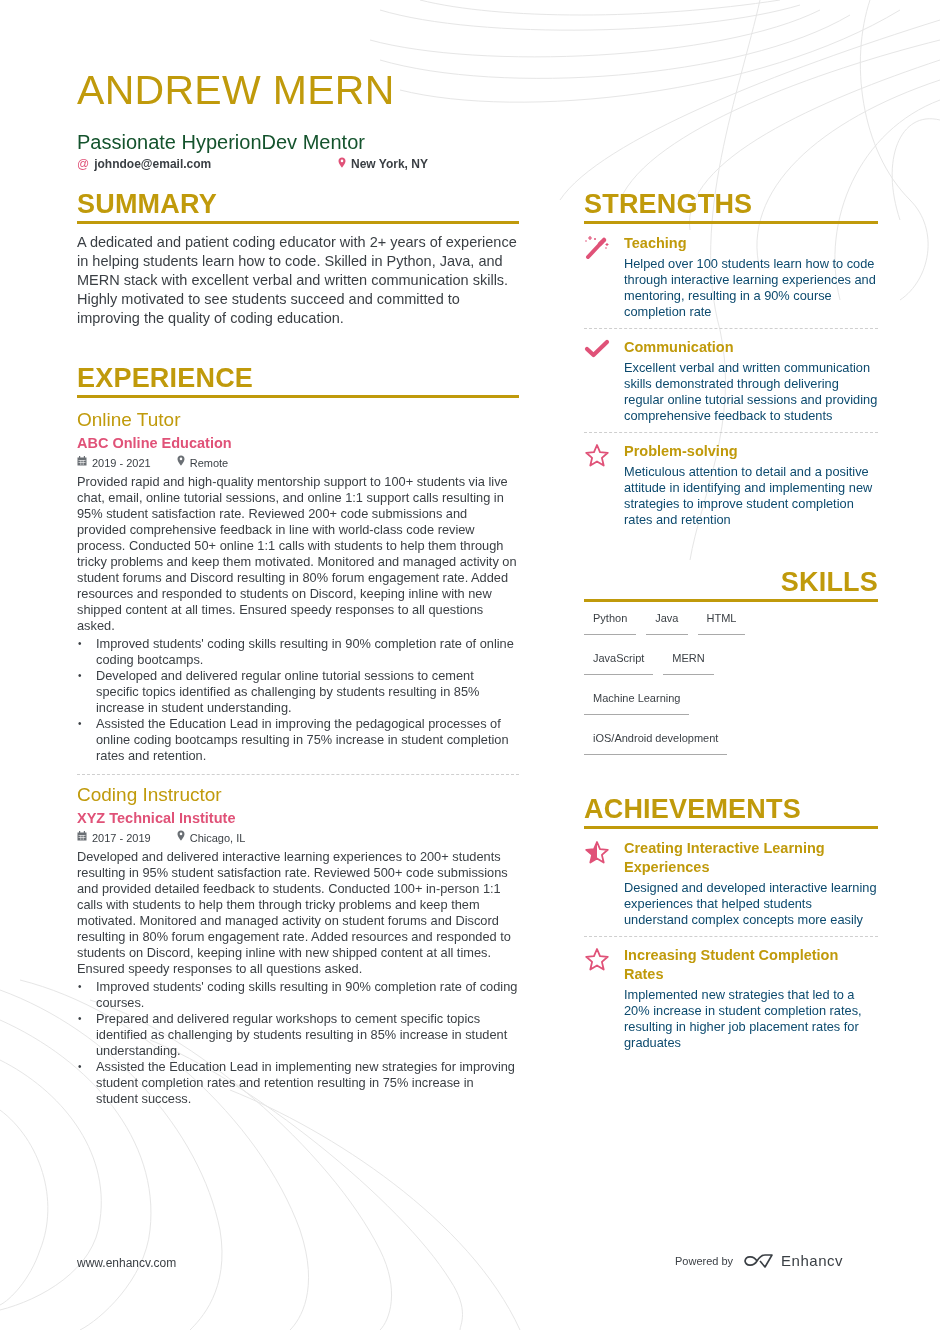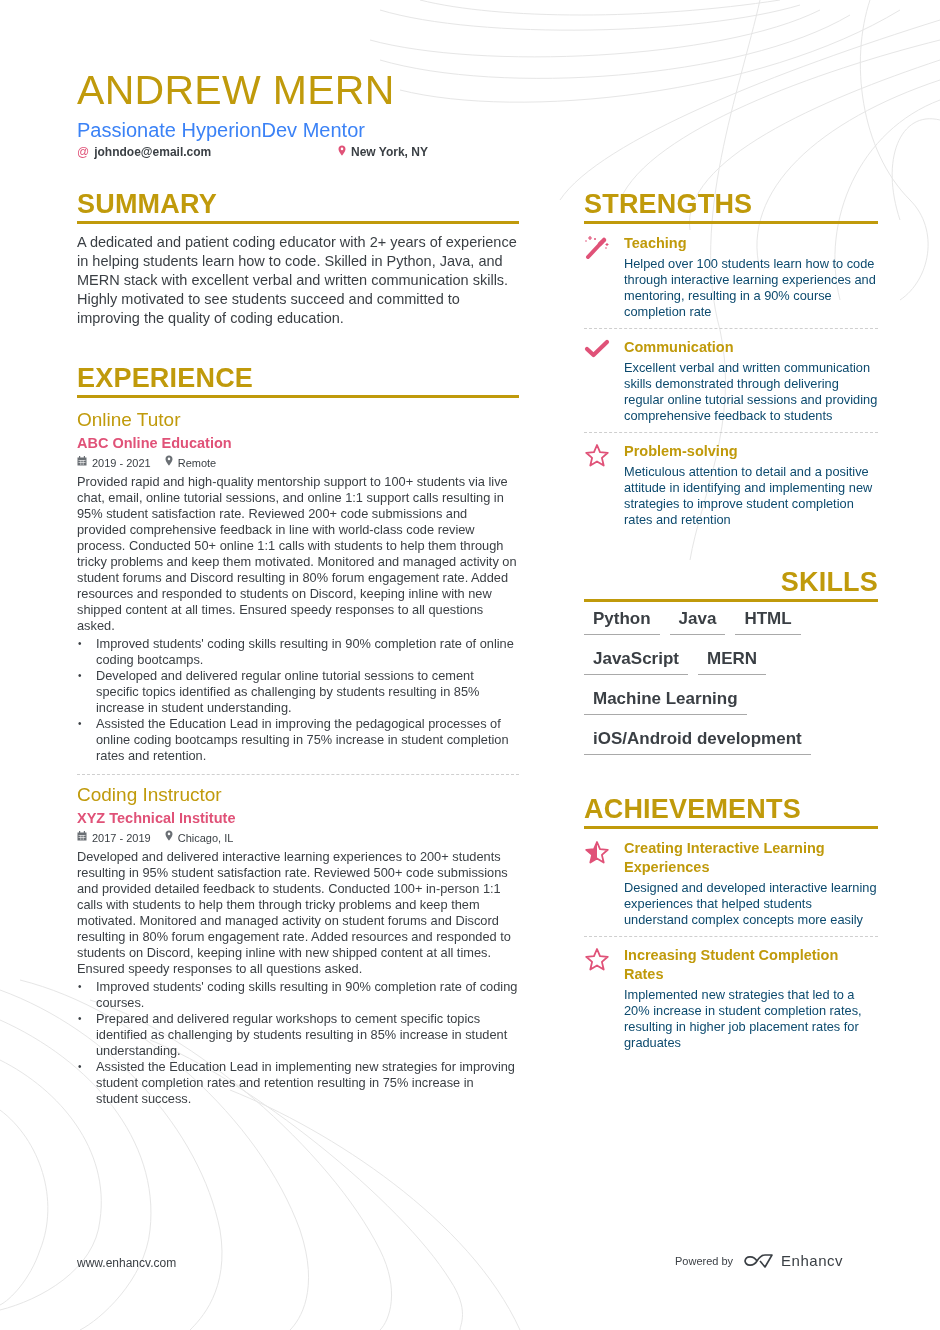--- a/index.html
+++ b/index.html
@@ -3,54 +3,54 @@
 <meta charset="utf-8">
 <style>
   * { box-sizing: border-box; margin: 0; padding: 0; }
   html, body { width: 940px; height: 1330px; background: #ffffff; }
   body { position: relative; overflow: hidden; font-family: "Liberation Sans", sans-serif; color: #3a3f44; }
   .bg-lines { position: absolute; left: 0; top: 0; width: 940px; height: 1330px; pointer-events: none; }
   .page { position: absolute; left: 0; top: 0; width: 940px; height: 1330px; }
 
   .header { position: absolute; left: 77px; top: 66px; }
   .name { font-size: 41px; font-weight: 500; color: #c09a0b; letter-spacing: 0.3px; line-height: 48px; }
-  .title { font-size: 20px; color: #3b82f6; font-weight: 500; margin-top: 4px; line-height: 24px; }
+  .title { font-size: 20px; color: #14532d; font-weight: 500; margin-top: 16px; line-height: 24px; }
   .contacts { position: relative; height: 20px; margin-top: 3px; font-size: 12px; font-weight: bold; color: #3a3f44; }
   .contact { position: absolute; top: 0; display: flex; align-items: center; gap: 5px; white-space: nowrap; }
   .contact .ic { color: #e05278; font-size: 12px; font-weight: normal; }
 
   .col-left { position: absolute; left: 77px; top: 188px; width: 442px; }
   .col-right { position: absolute; left: 584px; top: 188px; width: 294px; }
 
   .sec-title { font-size: 27px; font-weight: bold; color: #c09a0b; line-height: 32px; letter-spacing: 0.2px; }
   .sec-rule { height: 3px; background: #c09a0b; margin-top: 1px; margin-bottom: 9px; }
 
   .summary-text { font-size: 14.5px; line-height: 19px; color: #3a3f44; }
 
   .exp-block { }
   .job-title { font-size: 19px; color: #c09a0b; line-height: 24px; }
   .company { font-size: 14.5px; font-weight: bold; color: #e05278; line-height: 20px; margin-top: 1px; }
-  .meta { display: flex; gap: 14px; font-size: 11px; color: #3a3f44; line-height: 16px; margin-top: 2px; margin-bottom: 3px; }
+  .meta { display: flex; gap: 26px; font-size: 11px; color: #3a3f44; line-height: 16px; margin-top: 2px; margin-bottom: 3px; }
   .meta span.item { display: flex; align-items: center; gap: 5px; }
   .meta .ic { color: #6a6f74; font-size: 10px; }
   .desc { font-size: 12.8px; line-height: 16px; color: #3a3f44; }
   .bullets { list-style: none; margin-top: 2px; }
   .bullets li { position: relative; padding-left: 19px; font-size: 12.8px; line-height: 16px; color: #3a3f44; }
   .bullets li::before { content: "•"; position: absolute; left: 1px; top: 0; font-size: 10px; color: #3a3f44; }
   .dash-sep { border-top: 1px dashed #cfcfcf; margin: 10px 0 8px; }
 
   .strength { display: flex; }
   .strength .sicon { width: 40px; flex: 0 0 40px; padding-top: 1px; }
   .strength .sbody { flex: 1; }
   .s-title { font-size: 14.5px; font-weight: bold; color: #c09a0b; line-height: 19px; }
   .s-desc { font-size: 12.8px; line-height: 16px; color: #0c4a6e; margin-top: 3px; }
   .s-sep { border-top: 1px dashed #cfcfcf; margin: 8px 0 9px; }
 
   .skills { display: flex; flex-wrap: wrap; gap: 13px 10px; margin-top: 4px; }
-  .skill { font-size: 17px; font-weight: bold; color: #3a3f44; padding: 2px 9px 7px 9px; border-bottom: 1px solid #a9a9a9; line-height: 17px; }
+  .skill { font-size: 11px; font-weight: normal; color: #3a3f44; padding: 2px 9px 7px 9px; border-bottom: 1px solid #a9a9a9; line-height: 17px; }
   .skills-row { display: flex; gap: 10px; width: 100%; }
 
   .footer-left { position: absolute; left: 77px; top: 1256px; font-size: 12px; color: #3a3f44; }
   .footer-right { position: absolute; left: 675px; top: 1252px; display: flex; align-items: center; gap: 10px; font-size: 11px; color: #3a3f44; }
   .brand { display: flex; align-items: center; gap: 6px; font-size: 15px; color: #3a3f44; letter-spacing: 0.5px; }
 </style>
 </head>
 <body>
 
 <svg class="bg-lines" viewBox="0 0 940 1330" xmlns="http://www.w3.org/2000/svg" fill="none" stroke="#e6e6e6" stroke-width="1">

